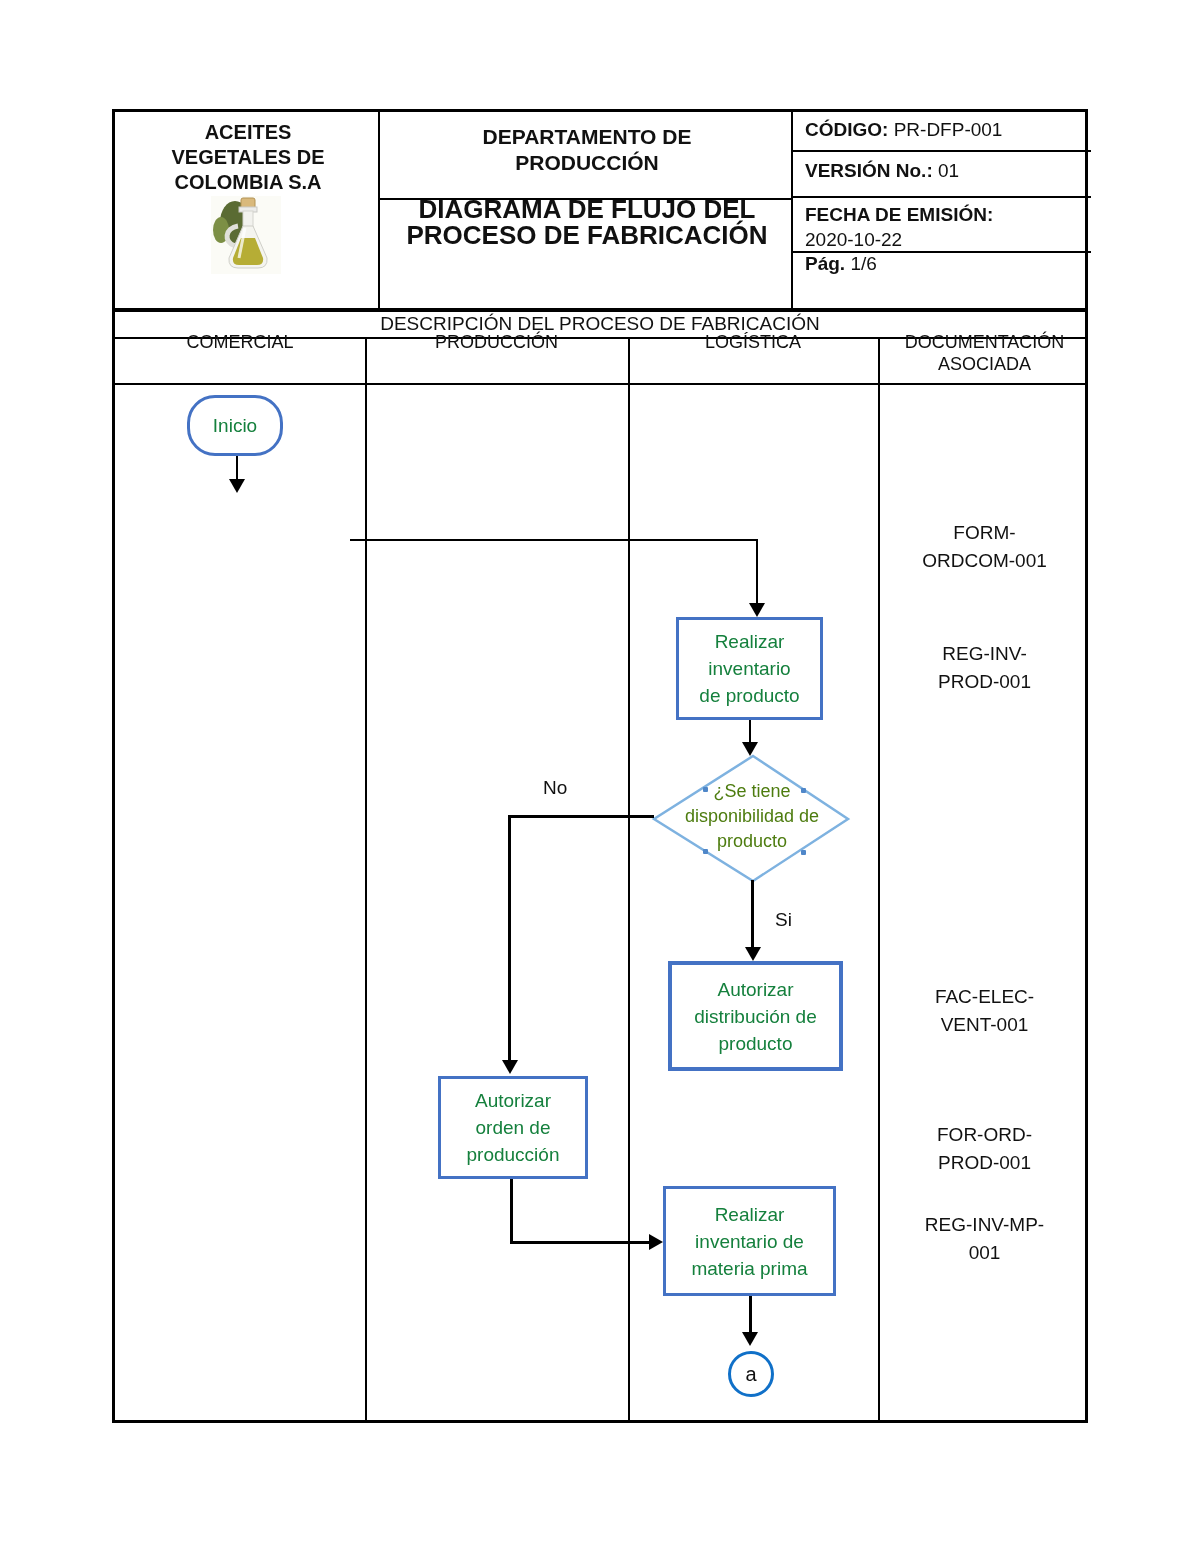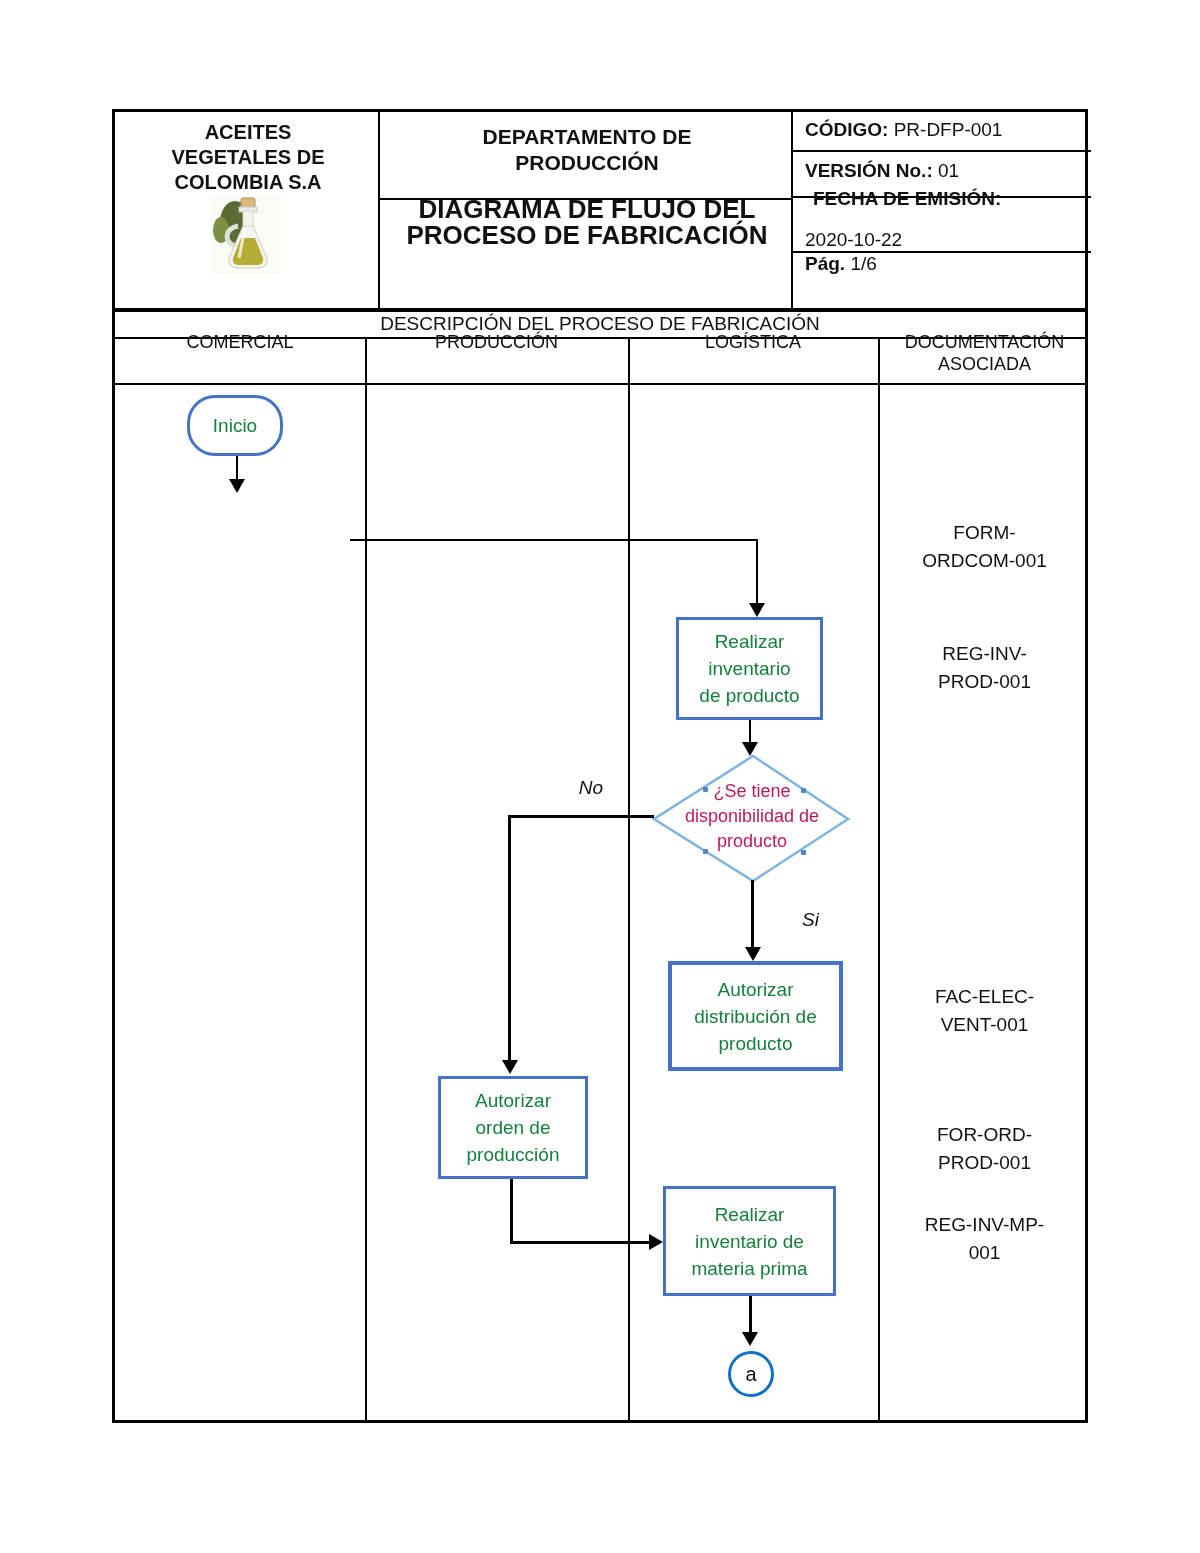--- a/index.html
+++ b/index.html
@@ -67,24 +67,24 @@
     border-left: 8px solid transparent;
     border-right: 8px solid transparent;
     border-top: 14px solid #000;
   }
   .arrow-right {
     position: absolute; width: 0; height: 0;
     border-top: 8px solid transparent;
     border-bottom: 8px solid transparent;
     border-left: 14px solid #000;
   }
-  .branch-label { position: absolute; font-size: 19px; text-align: right; font-style: italic; }
+  .branch-label { position: absolute; font-size: 19px; text-align: left; }
   .decision-text {
     position: absolute; left: 536px; top: 468px; width: 202px;
-    font-size: 18px; line-height: 25px; text-align: center; color: #be185d;
+    font-size: 18px; line-height: 25px; text-align: center; color: #4d7c0f;
   }
   .handle-dot {
     position: absolute; width: 5px; height: 5px;
     background: #4f87c9; border-radius: 1px;
   }
   .doc-code {
     position: absolute; left: 763px; width: 213px;
     font-size: 19px; line-height: 28px; text-align: center;
   }
   .connector-circle {
@@ -132,21 +132,21 @@
     <div class="hline" style="left:676px; top:84px; width:300px;"></div>
     <div class="hline" style="left:676px; top:139px; width:300px;"></div>
     <div class="abs meta-line" style="top:7px;">
       <b>CÓDIGO:</b>
       <span class="val">PR-DFP-001</span>
     </div>
     <div class="abs meta-line" style="top:48px;">
       <b>VERSIÓN No.:</b>
       <span class="val">01</span>
     </div>
-    <div class="abs meta-line" style="top:76px;margin-left:8px;">
+    <div class="abs meta-line" style="top:92px;">
       <b>FECHA DE EMISIÓN:</b>
     </div>
     <div class="abs meta-line" style="top:117px;">
       <span class="val">2020-10-22</span>
     </div>
     <div class="abs meta-line" style="top:141px;">
       <b>Pág.</b>
       <span class="val">1/6</span>
     </div>
   </div>

